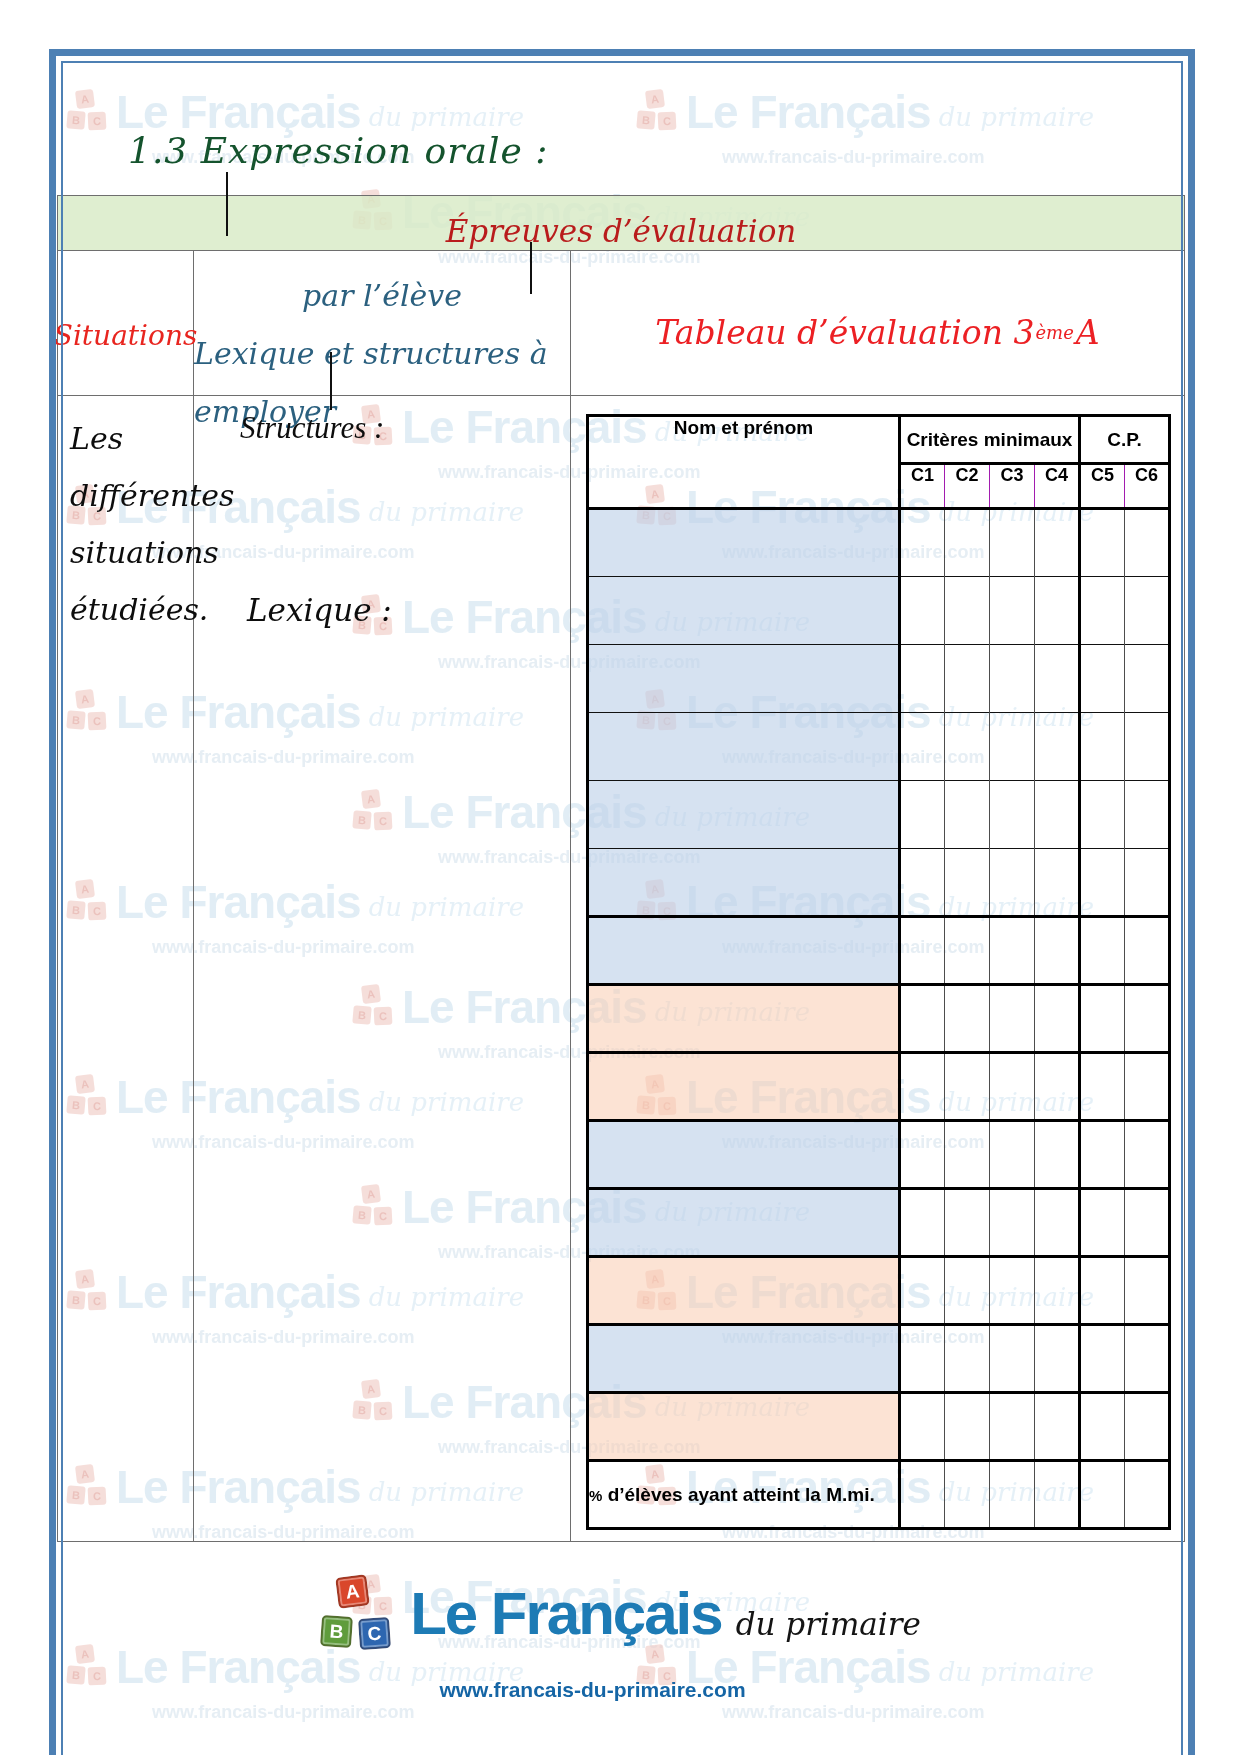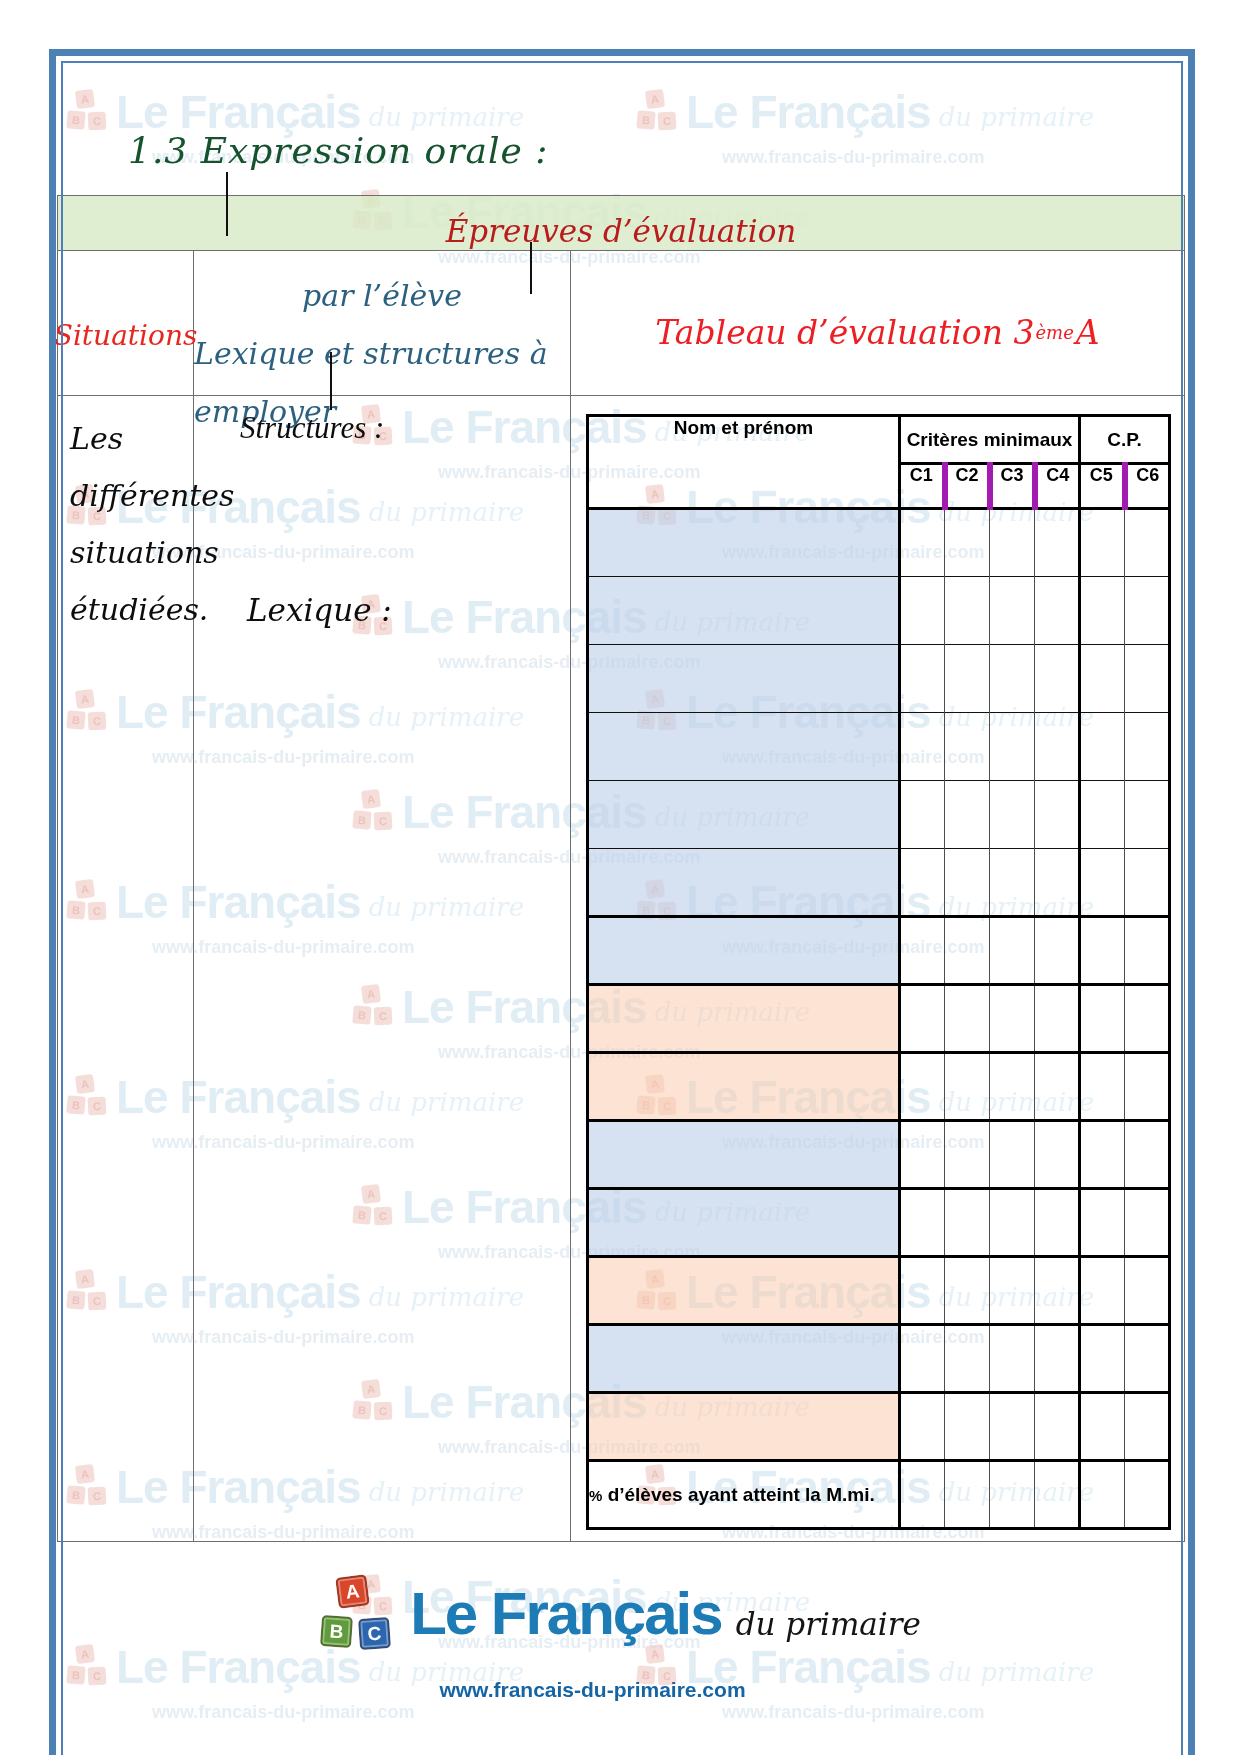--- a/index.html
+++ b/index.html
@@ -51,21 +51,21 @@
   .b-right{position:relative;}
   
   .eval{position:absolute;left:15px;top:18px;width:582px;table-layout:fixed;
         border-collapse:collapse;border:3px solid #000;}
   .eval th,.eval td{box-sizing:border-box;padding:0;}
   .nhdr{border-right:3px solid #000;border-bottom:3px solid #000;
         font:bold 19px "Liberation Sans",sans-serif;text-align:center;vertical-align:top;padding-top:28px;}
   .ghdr{border-bottom:3px solid #000;font:bold 19px "Liberation Sans",sans-serif;text-align:center;}
   .ghdr.cm{border-left:3px solid #000;}
   .ghdr.cp{border-left:3px solid #000;}
-  .clbl{border-bottom:3px solid #000;border-left:6px solid #a21caf;
+  .clbl{border-bottom:3px solid #000;border-left:1px solid #a21caf;
         font:bold 18px "Liberation Sans",sans-serif;text-align:center;vertical-align:top;padding-top:8px;}
   .clbl.cfirst{border-left:3px solid #000;}
   tr.hr-a{height:48px;} tr.hr-b{height:45px;}
   .eval tbody tr{height:68px;}
   td.name{border-right:3px solid #000;}
   td.c{border-left:1px solid #4d4d4d;}
   td.c.cfirst{border-left:3px solid #000;}
   tr.sep-thin td{border-top:1px solid #111;}
   tr.sep-thick td{border-top:3px solid #000;}
   td.fill-blue{background:rgba(189,208,232,.62);}

